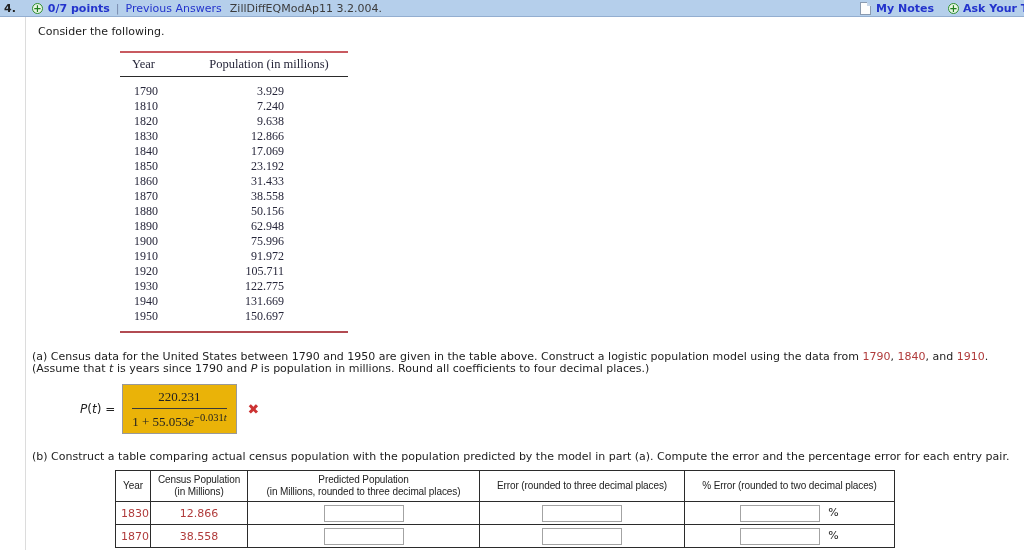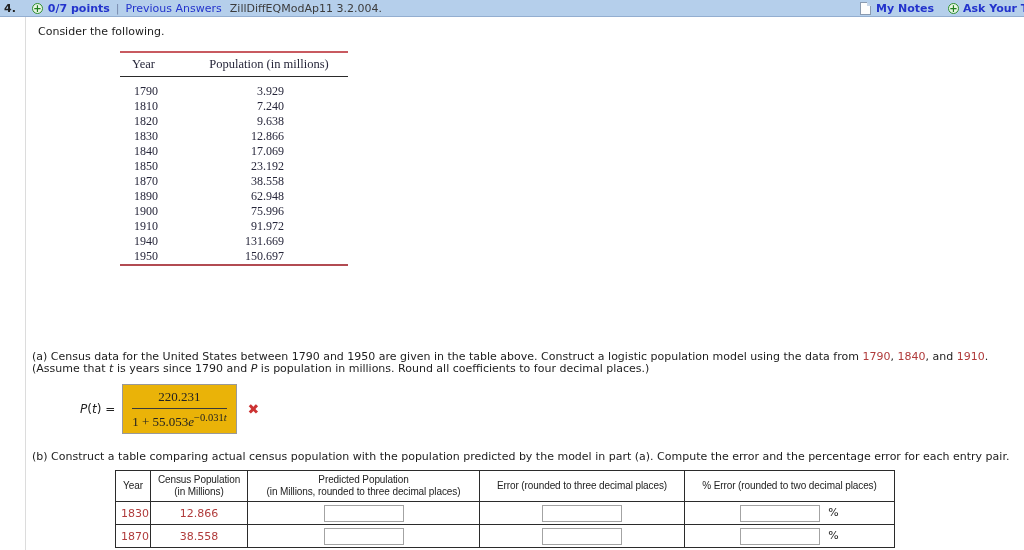--- a/index.html
+++ b/index.html
@@ -47,21 +47,21 @@
   }
   .census thead th{
     font-weight:normal;font-size:12.5px;border-bottom:1px solid #2a2a2a;padding:4px 0 4px 0;
   }
   .census th.hy{text-align:left;padding-left:12px;}
   .census th.hp{text-align:center;}
   .census td{line-height:15px;padding:0;}
   .census td.cy{padding-left:14px;width:56px;}
   .census td.cp{text-align:right;padding-right:64px;width:94px;}
   .census tbody tr:first-child td{padding-top:7px;}
-  .census tbody tr:last-child td{padding-bottom:0;}
+  .census tbody tr:last-child td{padding-bottom:7px;}
 
   
   .para{position:absolute;left:32px;width:985px;font-size:11px;line-height:12px;color:#1c1c1c;}
   .para-a{top:351px;}
   .para-b{top:451px;}
   .red-year{color:#b03b3b;}
   .var{font-style:italic;}
 
   
   .formula{position:absolute;left:80px;top:384px;display:flex;align-items:center;}
@@ -143,34 +143,50 @@
       </tr>
     <tr>
         <td class="cy">1840</td>
         <td class="cp">17.069</td>
       </tr>
     <tr>
         <td class="cy">1850</td>
         <td class="cp">23.192</td>
       </tr>
     <tr>
+        <td class="cy">1860</td>
+        <td class="cp">31.433</td>
+      </tr>
+    <tr>
         <td class="cy">1870</td>
         <td class="cp">38.558</td>
       </tr>
     <tr>
+        <td class="cy">1880</td>
+        <td class="cp">50.156</td>
+      </tr>
+    <tr>
         <td class="cy">1890</td>
         <td class="cp">62.948</td>
       </tr>
     <tr>
         <td class="cy">1900</td>
         <td class="cp">75.996</td>
       </tr>
     <tr>
         <td class="cy">1910</td>
         <td class="cp">91.972</td>
+      </tr>
+    <tr>
+        <td class="cy">1920</td>
+        <td class="cp">105.711</td>
+      </tr>
+    <tr>
+        <td class="cy">1930</td>
+        <td class="cp">122.775</td>
       </tr>
     <tr>
         <td class="cy">1940</td>
         <td class="cp">131.669</td>
       </tr>
     <tr>
         <td class="cy">1950</td>
         <td class="cp">150.697</td>
       </tr>
   </tbody>

